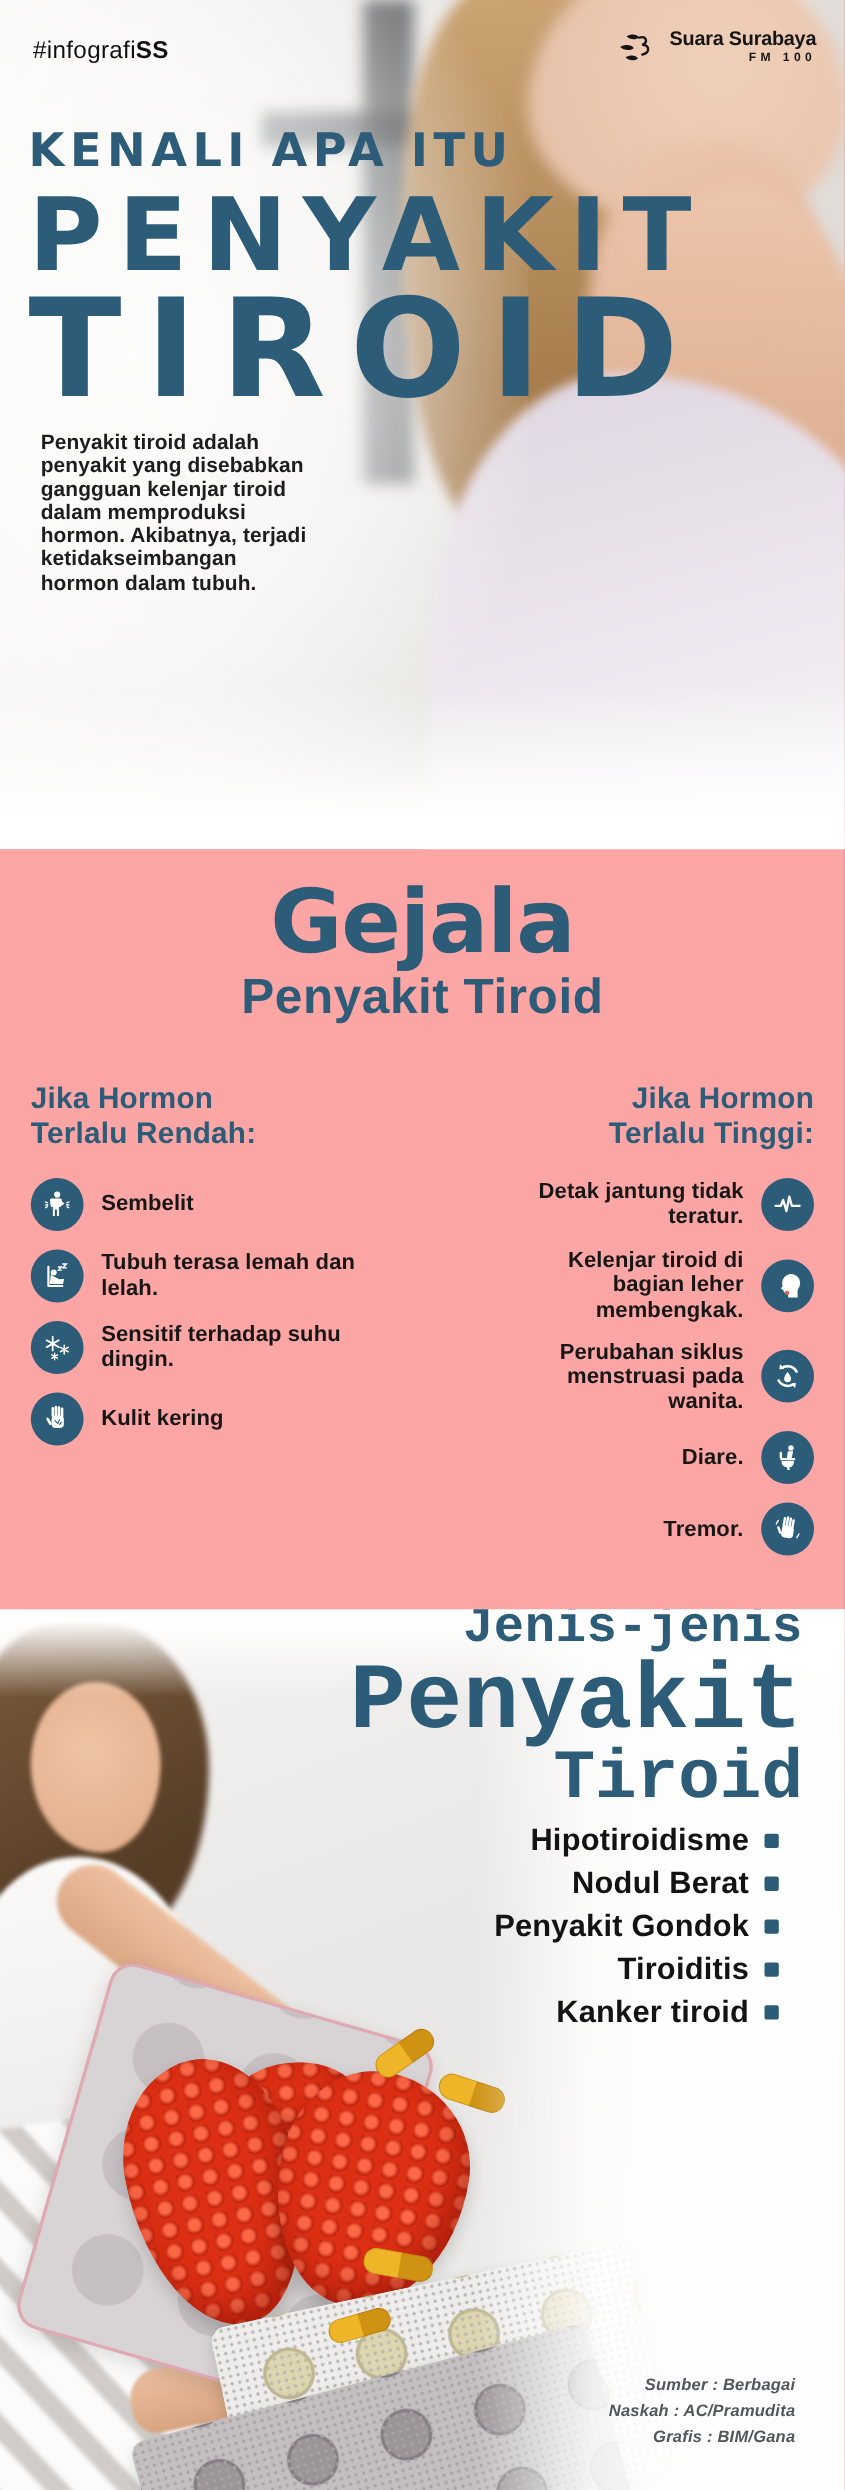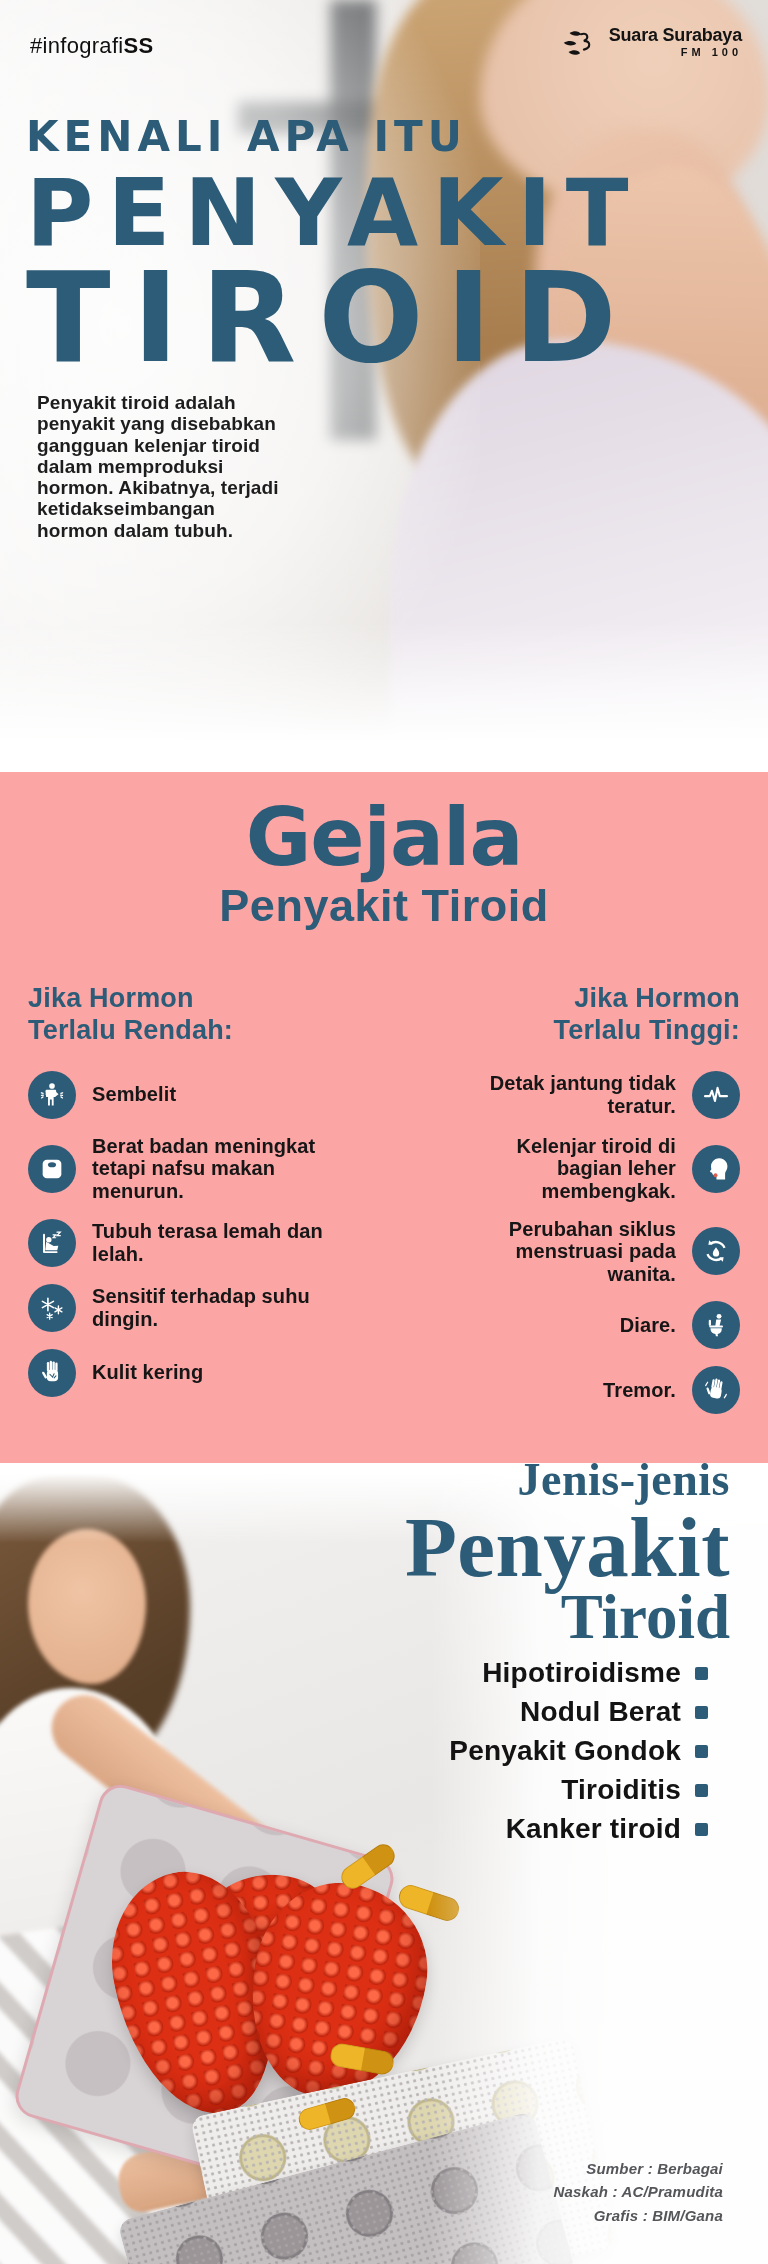--- a/index.html
+++ b/index.html
@@ -71,21 +71,21 @@
   .capsule{position:absolute;background:linear-gradient(90deg,#eeb528 0 52%,#cf9212 52%);border:1px solid rgba(120,70,0,.25);border-radius:13px;}
   .cap1{left:338px;top:392px;width:60px;height:23px;transform:rotate(-35deg);}
   .cap2{left:398px;top:428px;width:62px;height:24px;transform:rotate(18deg);}
   .cap3{left:330px;top:584px;width:64px;height:24px;transform:rotate(10deg);}
   .cap4{left:298px;top:640px;width:58px;height:22px;transform:rotate(-16deg);}
   .blister-cream{left:208px;top:612px;width:390px;height:215px;background-color:#efedec;background-image:radial-gradient(circle,#b9b5b3 1.2px,rgba(0,0,0,0) 1.8px),radial-gradient(circle,#ded6ae 20px,#bfb68c 21px 23px,rgba(0,0,0,0) 24px);background-size:7px 7px,86px 76px;background-position:0 0,20px 16px;border-radius:14px;transform:rotate(-12deg);box-shadow:0 5px 14px rgba(0,0,0,.15);}
   .blister-gray{left:135px;top:700px;width:430px;height:195px;background-color:#c3bec0;background-image:radial-gradient(circle,#a7a2a4 1.2px,rgba(0,0,0,0) 1.8px),radial-gradient(circle,#9b9598 20px,#837e81 21px 23px,rgba(0,0,0,0) 24px);background-size:7px 7px,88px 78px;background-position:0 0,26px 18px;border-radius:14px;transform:rotate(-15deg);box-shadow:0 5px 14px rgba(0,0,0,.15);}
   .types-fade-top{left:0;top:0;width:768px;height:80px;background:linear-gradient(180deg,#fff 12%,rgba(255,255,255,0));}
   .types-fade-right{left:430px;top:0;width:338px;height:801px;background:linear-gradient(90deg,rgba(255,255,255,0),rgba(255,255,255,.85) 32%,rgba(255,255,255,.97) 60%);}
 
-  .types-title{position:absolute;right:38px;top:-6px;text-align:right;color:var(--teal);font-family:Liberation Serif, serif;line-height:1;}
+  .types-title{position:absolute;right:38px;top:-6px;text-align:right;color:var(--teal);font-family:Liberation Mono, monospace;line-height:1;}
   .tt-kicker{font-size:46px;font-weight:600;letter-spacing:.5px;}
   .tt-l1{font-size:85px;font-weight:800;letter-spacing:.5px;margin-top:2px;}
   .tt-l2{font-size:63px;font-weight:800;margin-top:-4px;}
   .types-list{position:absolute;right:60px;top:194px;display:flex;flex-direction:column;align-items:flex-end;}
   .type-row{display:flex;align-items:center;justify-content:flex-end;gap:14px;margin-bottom:7px;}
   .type-label{font-size:28px;font-weight:700;color:#131313;letter-spacing:.2px;}
   .type-bullet{width:13px;height:13px;background:var(--teal);border-radius:2px;}
 
   .credits{position:absolute;right:45px;top:694px;text-align:right;font-size:15px;font-weight:700;color:var(--credits);line-height:1.55;letter-spacing:.2px;font-style:italic;}
 
@@ -166,30 +166,20 @@
               <path d="M8.4 9.4l-2 2 2.6 1.8.9-1.3-1.1-.8 1-1zM15.6 9.4l2 2-2.6 1.8-.9-1.3 1.1-.8-1-1z"></path>
             </g>
             <g stroke="#fff" stroke-width="1.1" stroke-linecap="round">
               <path d="M4.4 10.6l-1.5-.5M4.6 12.2l-1.6.2M4.3 13.6l-1.3.9M19.6 10.6l1.5-.5M19.4 12.2l1.6.2M19.7 13.6l1.3.9"></path>
             </g>
           </svg>
         </span>
         <span class="sym-label">Sembelit</span>
       </div>
 
-      <div class="sym-item">
-        <span class="sym-icon">
-          <svg width="28" height="28" viewBox="0 0 24 24">
-            <rect x="4" y="4" width="16" height="16" rx="3.6" fill="#fff"></rect>
-            <ellipse cx="12" cy="8.4" rx="3.5" ry="2.2" fill="#2C5C78"></ellipse>
-            <path d="M12 7.6l1.4-1" stroke="#2C5C78" stroke-width="0"></path>
-          </svg>
-        </span>
-        <span class="sym-label">Berat badan meningkat tetapi nafsu makan menurun.</span>
-      </div>
 
       <div class="sym-item">
         <span class="sym-icon">
           <svg width="28" height="28" viewBox="0 0 24 24">
             <g fill="#fff">
               <rect x="4.3" y="4" width="1.7" height="16.6" rx=".85"></rect>
               <circle cx="9.3" cy="9.2" r="2.3"></circle>
               <path d="M7 11l6.4 3.6 4-.2-.9 3.8H6.2z"></path>
               <rect x="5.2" y="19" width="11.6" height="1.6" rx=".8"></rect>
             </g>

